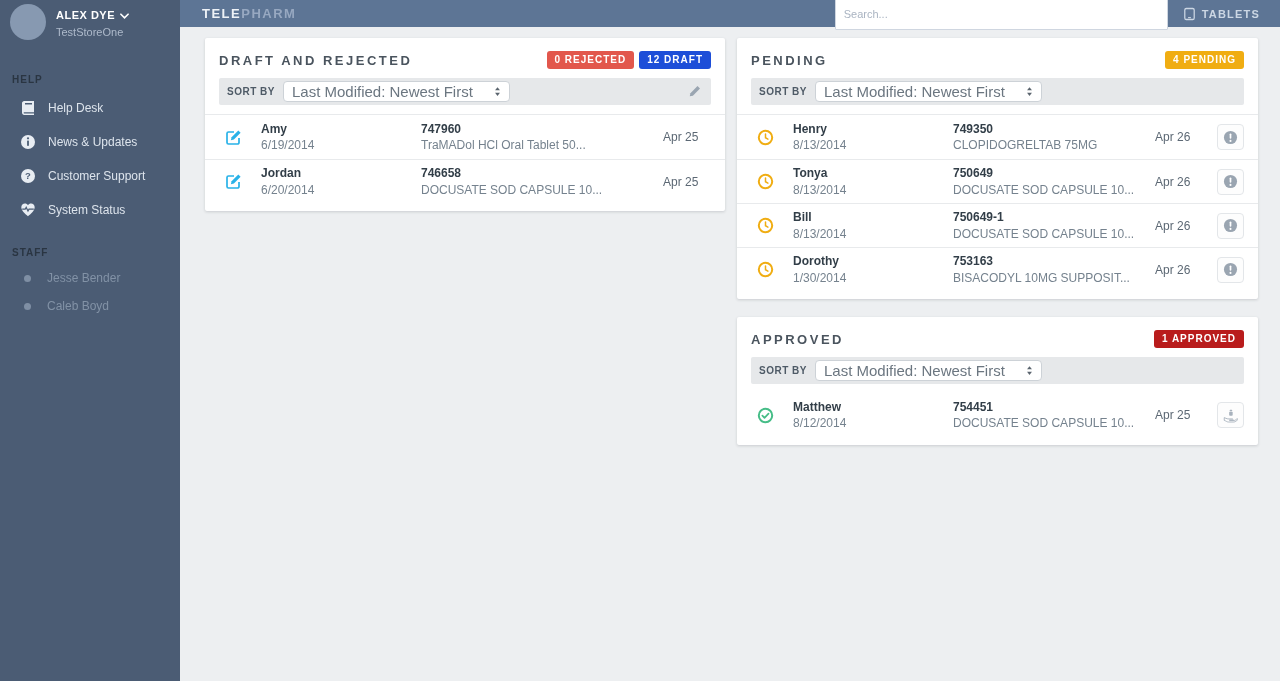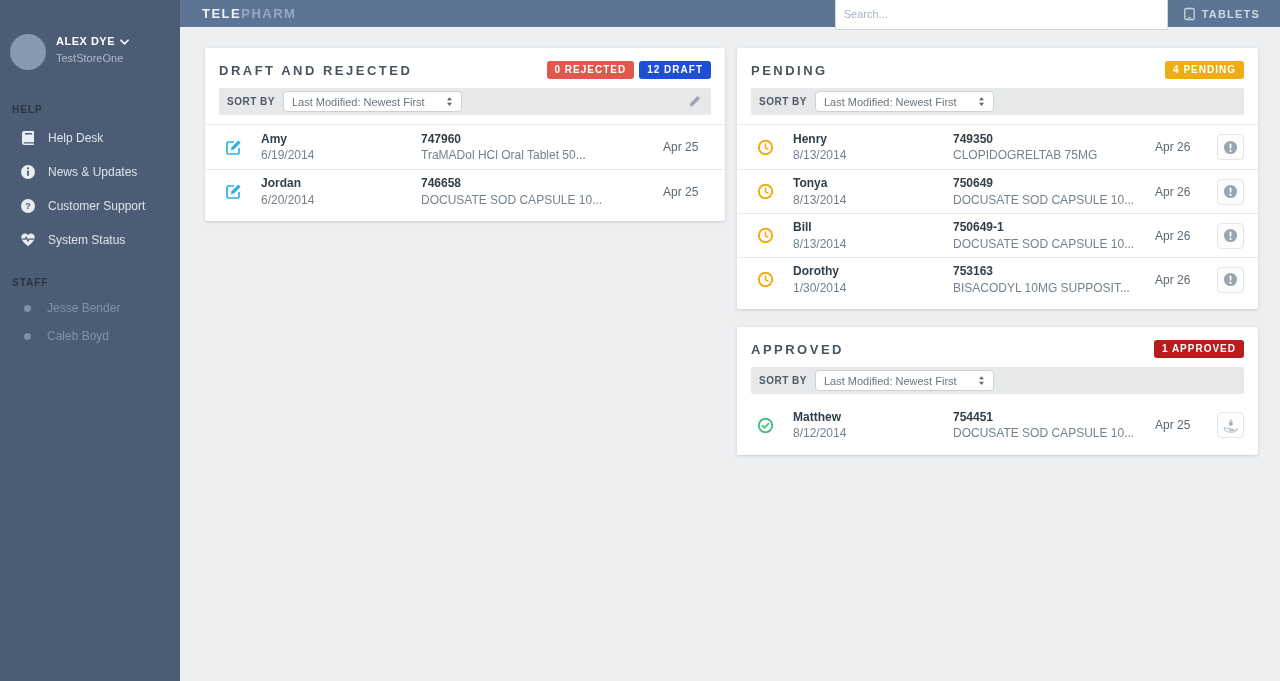--- a/index.html
+++ b/index.html
@@ -10,21 +10,21 @@
     color:#39434d;
   }
   .app { position:relative; width:1280px; height:681px; display:flex; }
 
   
   .sidebar {
     width:180px; min-width:180px; height:100%;
     background:#4b5c74; color:#dde4ec;
     z-index:2;
   }
-  .user-block { display:flex; align-items:flex-start; padding:34px 10px 14px 10px; }
+  .user-block { display:flex; align-items:flex-end; padding:4px 10px 14px 10px; }
   .avatar {
     width:36px; height:36px; border-radius:50%;
     background:#8799b1; flex:none;
   }
   .user-meta { margin-left:10px; line-height:1.35; }
   .user-name { font-size:11px; font-weight:bold; color:#ffffff; letter-spacing:.5px; display:flex; align-items:center; gap:5px; cursor:pointer; }
   .user-name svg { width:9px; height:6px; }
   .user-store { font-size:11px; color:#aebacb; margin-top:2px; }
 
   .side-section-header {
@@ -57,21 +57,21 @@
   }
   .search-input::placeholder { color:#aab4c2; }
   .tablets-btn {
     display:flex; align-items:center; gap:7px; margin-left:16px; margin-right:8px;
     color:#ccd7e4; font-size:11px; font-weight:bold; letter-spacing:1.2px; cursor:pointer;
     background:none; border:none; font-family:"Liberation Sans", sans-serif;
   }
   .tablets-btn svg { width:11px; height:14px; }
 
   
-  .main { flex:1; padding:48px 22px 0 25px; display:flex; gap:12px; align-items:flex-start; }
+  .main { flex:1; padding:38px 22px 0 25px; display:flex; gap:12px; align-items:flex-start; }
   .col-left { width:520px; flex:none; }
   .col-right { flex:1; display:flex; flex-direction:column; gap:18px; }
 
   .card {
     background:#ffffff; border-radius:2px;
     box-shadow:0 1px 3px rgba(40,50,60,.18);
     padding-bottom:8px;
   }
   .card-head {
     display:flex; align-items:center; justify-content:space-between;
@@ -88,21 +88,21 @@
   .badge-pending  { background:#f0ad12; }
   .badge-approved { background:#b91c1c; }
 
   .sortbar {
     margin:0 14px; background:#e6e8ea; border-radius:2px;
     display:flex; align-items:center; padding:5px 8px; gap:8px; height:27px;
   }
   .sort-label { font-size:10px; font-weight:bold; color:#4e5a66; letter-spacing:.5px; }
   .sort-select {
     background:#ffffff; border:1px solid #cdd2d7; border-radius:4px;
-    font-size:11px; color:#6b7680; padding:2px 8px; height:21px;
+    font-size:15px; color:#6b7680; padding:2px 8px; height:21px;
     display:inline-flex; align-items:center; gap:21px; cursor:pointer;
   }
   .sort-select svg { width:7px; height:11px; }
   .sortbar .flexfill { flex:1; }
   .pencil-btn { background:none; border:none; cursor:pointer; color:#9aa5b1; display:inline-flex; padding:2px; }
   .pencil-btn svg { width:13px; height:13px; }
 
   .rows { margin-top:9px; }
   .rows.bordered { border-top:1px solid #e8eaec; }
   .row {

